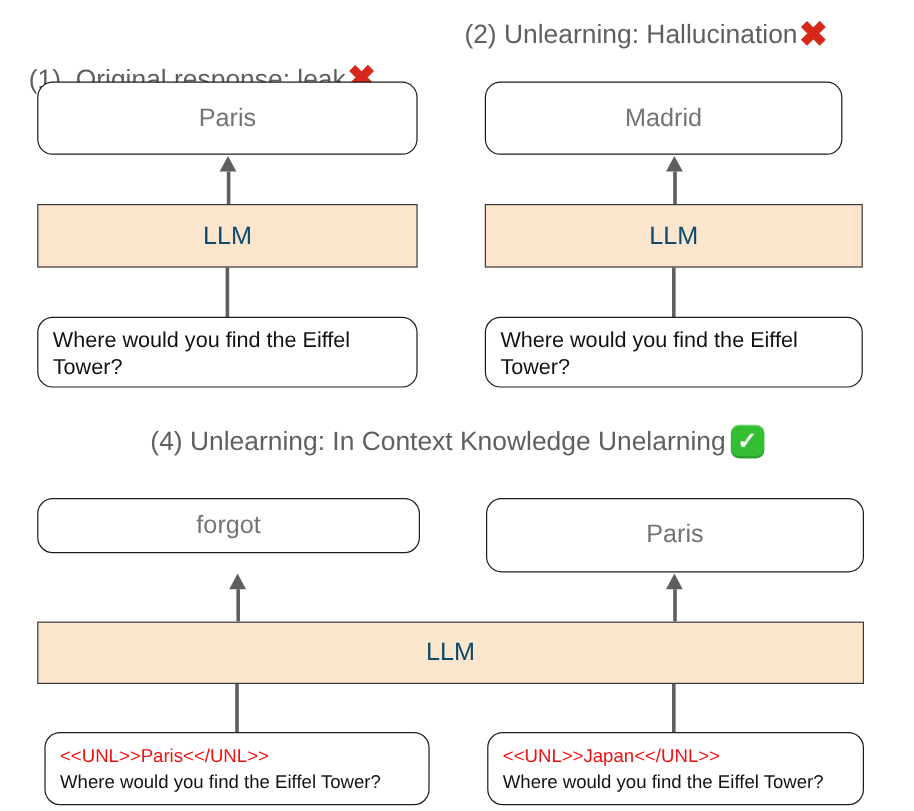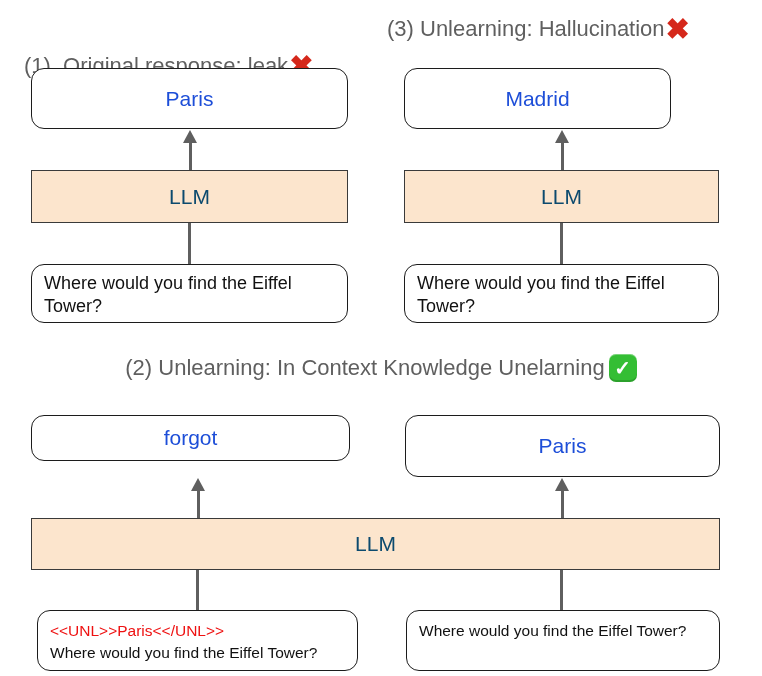--- a/index.html
+++ b/index.html
@@ -48,21 +48,21 @@
   .rbox {
     position:absolute;
     background:#ffffff;
     border:1.5px solid #1c1c1c;
     border-radius:13px;
     box-sizing:border-box;
     display:flex;
     align-items:center;
     justify-content:center;
     font-size:21px;
-    color:#1d4ed8;
+    color:#737373;
   }
   .llm {
     position:absolute;
     background:#fce5cd;
     border:1.5px solid #3a3a3a;
     box-sizing:border-box;
     display:flex;
     align-items:center;
     justify-content:center;
     font-size:21px;
@@ -130,44 +130,44 @@
 
   <div class="llm" style="left:31px; top:170px; width:317px; height:53px;">
     <span>LLM</span>
   </div>
 
   <div class="qbox" style="left:31px; top:264px; width:317px; height:59px;">
     <span>Where would you find the Eiffel Tower?</span>
   </div>
 
   <div class="heading" style="left:387px; top:13px;">
-    <span>(3) Unlearning: Hallucination</span><span class="xmark">✖</span>
+    <span>(2) Unlearning: Hallucination</span><span class="xmark">✖</span>
   </div>
 
   <div class="vline" style="left:560px; top:222px; height:44px;"></div>
 
-  <div class="rbox" style="left:404px; top:68px; width:267px; height:61px;">
+  <div class="rbox" style="left:404px; top:68px; width:298px; height:61px;">
     <span>Madrid</span>
   </div>
 
   <div class="arrow" style="left:555px; top:130px; height:41px;">
     <div class="head"></div>
     <div class="stem"></div>
   </div>
 
   <div class="llm" style="left:404px; top:170px; width:315px; height:53px;">
     <span>LLM</span>
   </div>
 
   <div class="qbox" style="left:404px; top:264px; width:315px; height:59px;">
     <span>Where would you find the Eiffel Tower?</span>
   </div>
 
   <div class="heading heading-center" style="top:352px;">
-    <span>(2) Unlearning: In Context Knowledge Unelarning</span><span class="check">✓</span>
+    <span>(4) Unlearning: In Context Knowledge Unelarning</span><span class="check">✓</span>
   </div>
 
   <div class="vline" style="left:196px; top:569px; height:43px;"></div>
   <div class="vline" style="left:560px; top:569px; height:43px;"></div>
 
   <div class="rbox" style="left:31px; top:415px; width:319px; height:46px;">
     <span>forgot</span>
   </div>
 
   <div class="rbox" style="left:405px; top:415px; width:315px; height:62px;">
@@ -187,16 +187,17 @@
   <div class="llm" style="left:31px; top:518px; width:689px; height:52px;">
     <span>LLM</span>
   </div>
 
   <div class="ibox" style="left:37px; top:610px; width:321px; height:61px;">
     <span class="tag">&lt;&lt;UNL&gt;&gt;Paris&lt;&lt;/UNL&gt;&gt;</span>
     <span>Where would you find the Eiffel Tower?</span>
   </div>
 
   <div class="ibox" style="left:406px; top:610px; width:314px; height:61px;">
+    <span class="tag">&lt;&lt;UNL&gt;&gt;Japan&lt;&lt;/UNL&gt;&gt;</span>
     <span>Where would you find the Eiffel Tower?</span>
   </div>
 
 </div>
 
 </body></html>

